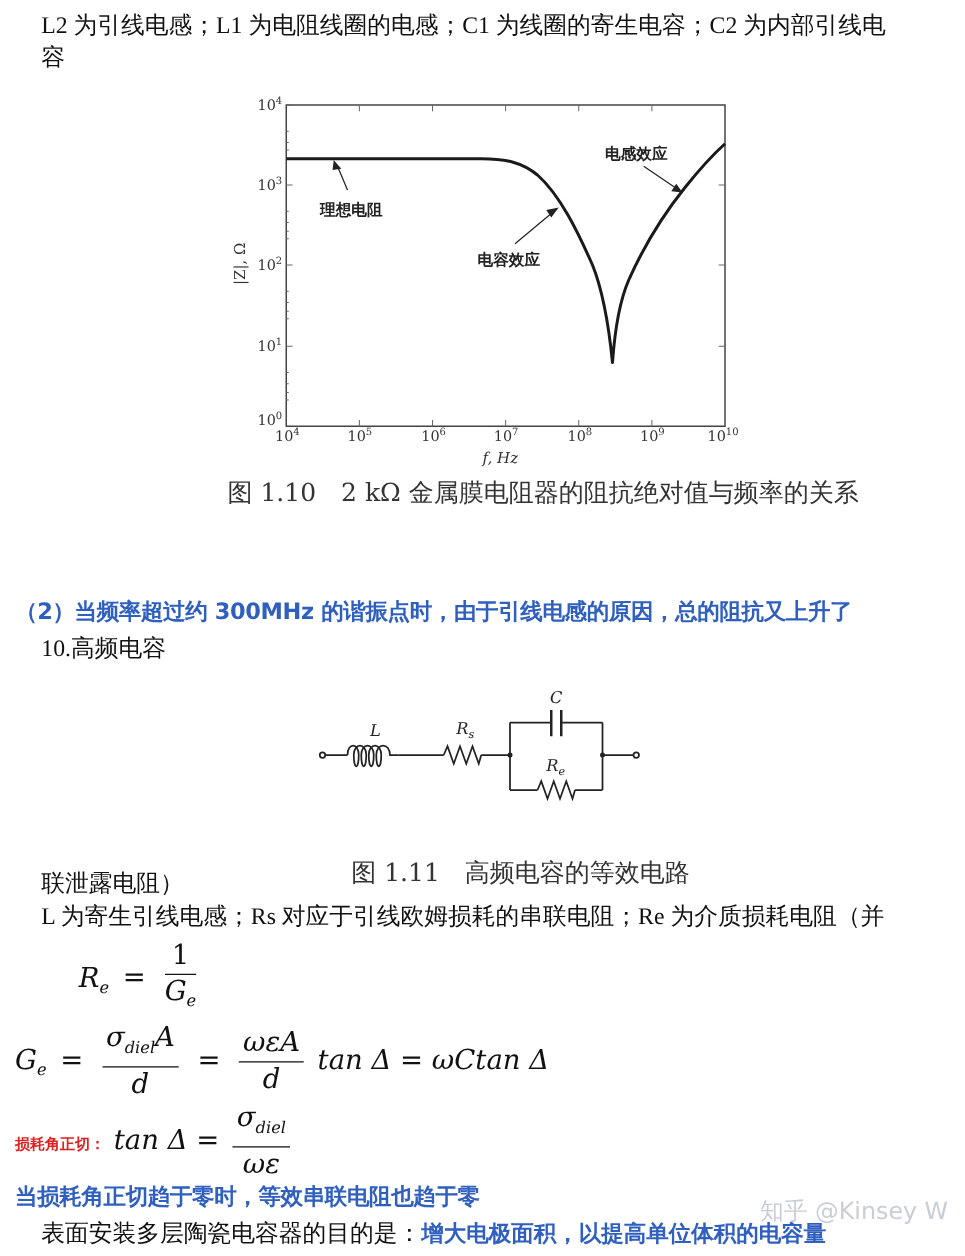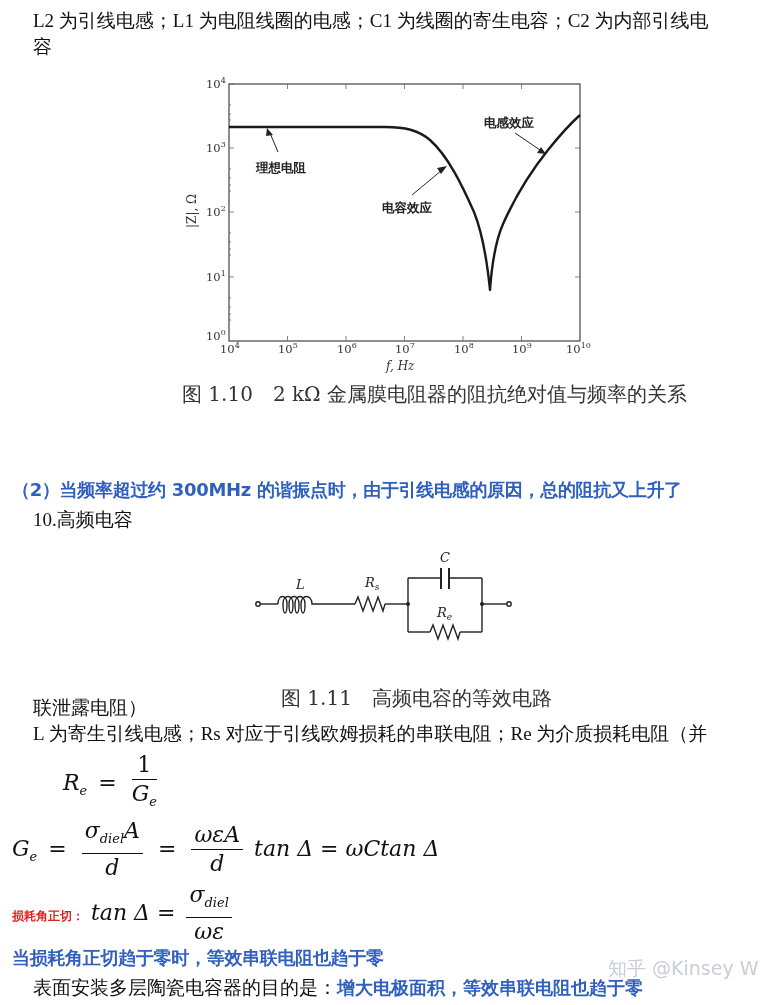--- a/index.html
+++ b/index.html
@@ -176,16 +176,16 @@
 </div>
 
 <div class="math" style="left:12px; top:882px;">
   <span class="red-b" style="font-size:12px;">损耗角正切：</span>
   <i>tan Δ =</i>
   <span class="frac"><span class="num"><i>σ</i><span class="sub">diel</span></span><span class="den"><i>ωε</i></span></span>
 </div>
 
 <div class="blue-b" style="top:944px;">当损耗角正切趋于零时，等效串联电阻也趋于零</div>
 <div class="para" style="top:975px;">
-  <span>表面安装多层陶瓷电容器的目的是：</span><span class="blue-inline" style="font-size:18px;">增大电极面积，等效串联电阻也趋于零</span>
+  <span>表面安装多层陶瓷电容器的目的是：</span><span class="blue-inline" style="font-size:18px;">增大电极面积，以提高单位体积的电容量</span>
 </div>
 
 <div class="watermark">知乎 @Kinsey W</div>
 
 </body></html>

